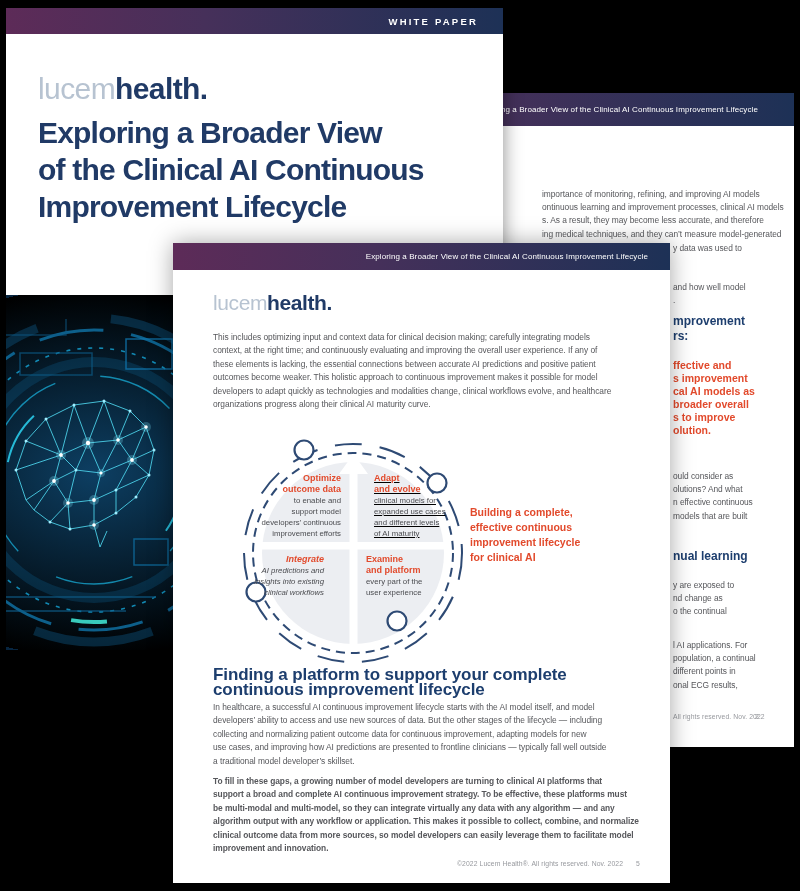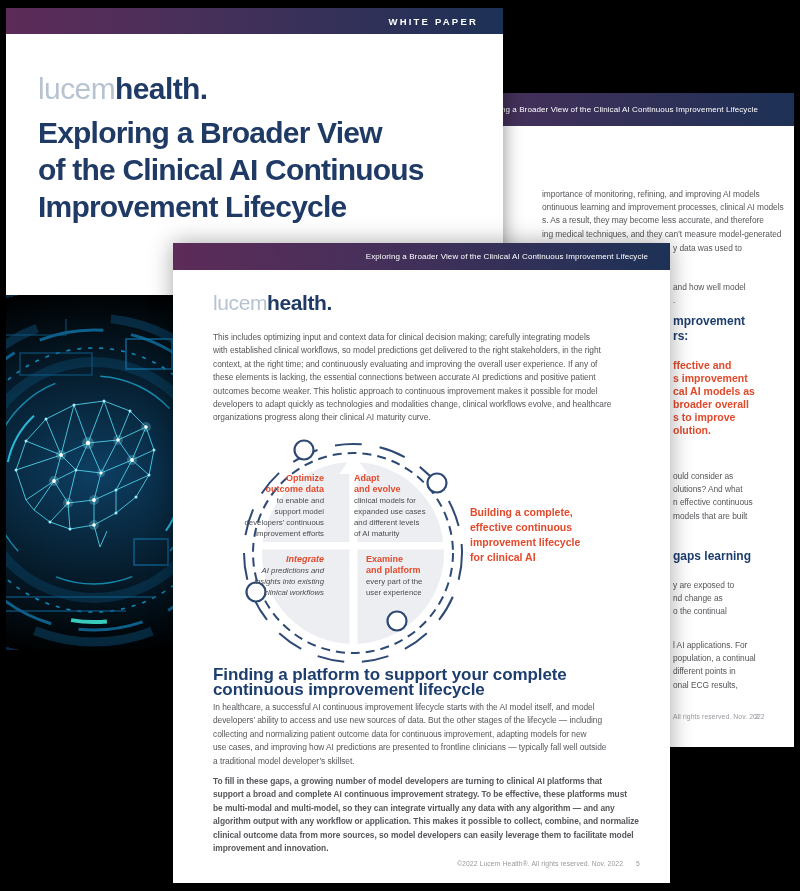--- a/index.html
+++ b/index.html
@@ -91,21 +91,21 @@
     <div>s to improve</div>
     <div>olution.</div>
   </div>
   <div class="frag t-body" style="left:384px;top:377px;">
     <div>ould consider as</div>
     <div>olutions? And what</div>
     <div>n effective continuous</div>
     <div>models that are built</div>
   </div>
   <div class="frag t-navyhead" style="left:384px;top:456px;">
-    <div>gaps learning</div>
+    <div>nual learning</div>
   </div>
   <div class="frag t-body" style="left:384px;top:486px;">
     <div>y are exposed to</div>
     <div>nd change as</div>
     <div>o the continual</div>
   </div>
   <div class="frag t-body" style="left:384px;top:546px;">
     <div>l AI applications. For</div>
     <div>population, a continual</div>
     <div>different points in</div>
@@ -221,50 +221,49 @@
 <div class="page" id="page3">
   <div class="bar">
     <div class="bar-text" id="p3-bartitle">Exploring a Broader View of the Clinical AI Continuous Improvement Lifecycle</div>
   </div>
   <div class="logo" id="p3-logo">
     <span class="lt">lucem</span><span class="bd">health.</span>
   </div>
 
   <div style="position:absolute;left:40px;top:88px;">
     <div class="p3-line">This includes optimizing input and context data for clinical decision making; carefully integrating models</div>
-    <div class="p3-line">with established clinical workflows, so model predictions get delivered to the right stakeholders, in the right</div>
     <div class="p3-line">context, at the right time; and continuously evaluating and improving the overall user experience.  If any of</div>
     <div class="p3-line">these elements is lacking, the essential connections between accurate AI predictions and positive patient</div>
     <div class="p3-line">outcomes become weaker. This holistic approach to continuous improvement makes it possible for model</div>
     <div class="p3-line">developers to adapt quickly as technologies and modalities change, clinical workflows evolve, and healthcare</div>
     <div class="p3-line">organizations progress along their clinical AI maturity curve.</div>
   </div>
 
   <svg width="320" height="245" viewBox="0 0 320 245" style="position:absolute;left:0;top:185px;">
     <circle cx="180" cy="125" r="109" fill="none" stroke="#2e4a74" stroke-width="2" stroke-dasharray="27 18"></circle>
     <circle cx="180" cy="125" r="100" fill="none" stroke="#2e4a74" stroke-width="2" stroke-dasharray="9 6"></circle>
     <circle cx="180" cy="125" r="91" fill="#eceef2"></circle>
     <rect x="176.5" y="44" width="8" height="172" fill="#ffffff"></rect>
     <rect x="89" y="114" width="182" height="7.5" fill="#ffffff"></rect>
     <polygon points="166,46 195,46 180.5,26" fill="#ffffff"></polygon>
     <circle cx="131" cy="22" r="9.5" fill="#ffffff" stroke="#2e4a74" stroke-width="2.2"></circle>
     <circle cx="264" cy="55" r="9.5" fill="#ffffff" stroke="#2e4a74" stroke-width="2.2"></circle>
     <circle cx="83" cy="164" r="9.5" fill="#ffffff" stroke="#2e4a74" stroke-width="2.2"></circle>
     <circle cx="224" cy="193" r="9.5" fill="#ffffff" stroke="#2e4a74" stroke-width="2.2"></circle>
   </svg>
 
-  <div class="quad q-right" style="right:346px;top:230px;">
+  <div class="quad q-right" style="right:329px;top:230px;">
     <div class="qh">Optimize</div>
     <div class="qh">outcome data</div>
     <div class="qb">to enable and</div>
     <div class="qb">support model</div>
     <div class="qb">developers’ continuous</div>
     <div class="qb">improvement efforts</div>
   </div>
-  <div class="quad" style="left:181px;top:230px;">
+  <div class="quad" style="left:201px;top:230px;text-decoration:underline;">
     <div class="qh">Adapt</div>
     <div class="qh">and evolve</div>
     <div class="qb">clinical models for</div>
     <div class="qb">expanded use cases</div>
     <div class="qb">and different levels</div>
     <div class="qb">of AI maturity</div>
   </div>
   <div class="quad q-right" style="right:346px;top:311px;font-style:italic;">
     <div class="qh">Integrate</div>
     <div class="qb">AI predictions and</div>

